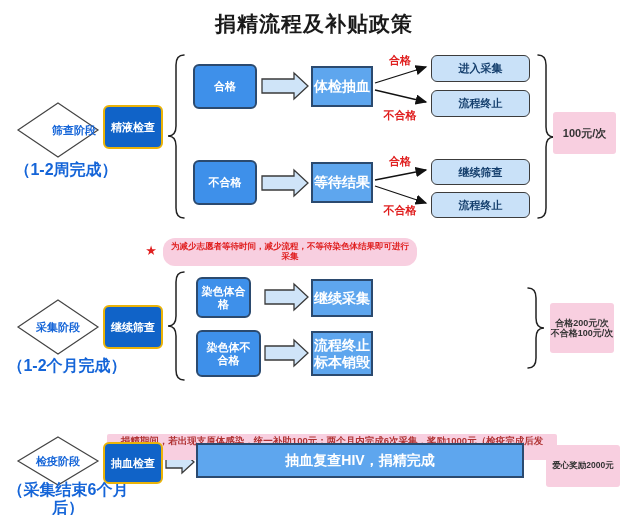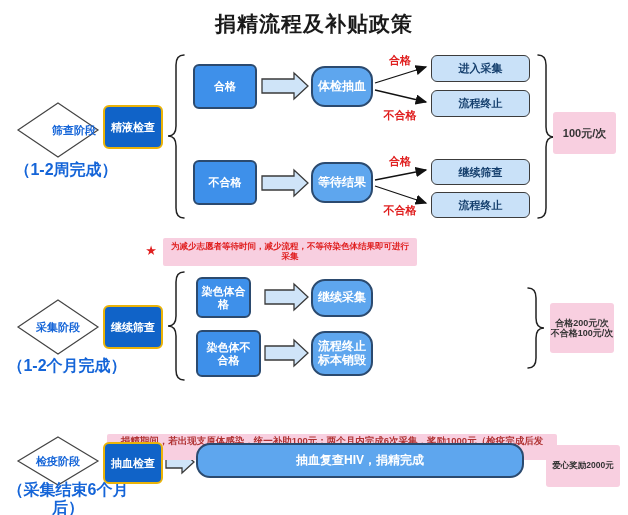--- a/index.html
+++ b/index.html
@@ -3,21 +3,21 @@
 <meta charset="utf-8">
 <style>
   html,body{margin:0;padding:0;background:#fff;}
   body{font-family:"Liberation Sans","DejaVu Sans",sans-serif;}
   #canvas{position:relative;width:628px;height:515px;background:#fff;overflow:hidden;}
   .abs{position:absolute;box-sizing:border-box;}
   .flexc{display:flex;align-items:center;justify-content:center;text-align:center;line-height:1.15;}
   #page-title{left:0;top:10px;width:628px;text-align:center;font-size:21px;font-weight:800;color:#1a1a1a;letter-spacing:1px;}
   .box-dark{background:var(--dark-blue,#1063c8);border:2px solid #eab308;border-radius:6px;color:#fff;font-weight:700;font-size:11px;}
   .box-mid{background:var(--mid-blue,#3e90ea);border:2px solid #2b4a6f;border-radius:6px;color:#fff;font-weight:700;font-size:11px;}
-  .box-light{background:var(--light-blue,#5ea6ee);border:2px solid #2b4a6f;border-radius:14px;color:#fff;font-weight:700;font-size:12px;}
+  .box-light{background:var(--light-blue,#5ea6ee);border:2px solid #2b4a6f;border-radius:0;color:#fff;font-weight:700;font-size:14px;}
   .box-pale{background:var(--pale-blue,#c9e1f8);border:1.5px solid #3c3c3c;border-radius:6px;color:#16406e;font-weight:700;font-size:11px;}
   .box-pink{background:var(--pink,#f8cfe0);border-radius:3px;color:#333;font-weight:700;font-size:11px;}
   .blue-label{color:var(--blue-text,#1565d8);font-weight:700;font-size:11px;}
   .caption{color:var(--blue-text,#1565d8);font-weight:700;font-size:16px;}
   .red-label{color:var(--red-label,#e01f1f);font-weight:700;font-size:11px;}
   .star{color:var(--red-label,#e01f1f);font-size:13px;}
   .note-box{background:var(--pink,#f8cfe0);color:var(--red-label,#e01f1f);font-weight:700;font-size:8.5px;border-radius:2px;}
   .banner-box{background:var(--pink,#f8cfe0);color:var(--banner-red,#b03333);font-weight:700;font-size:9.5px;border-radius:2px;margin-top:36px;}
   svg{position:absolute;left:0;top:0;}
 </style>
@@ -70,21 +70,21 @@
   <div class="abs flexc box-mid" style="left:193px;top:160px;width:64px;height:45px;">不合格</div>
   <div class="abs flexc box-light" style="left:311px;top:162px;width:62px;height:41px;">等待结果</div>
   <div class="abs flexc red-label" style="left:382px;top:155px;width:36px;height:13px;">合格</div>
   <div class="abs flexc red-label" style="left:378px;top:204px;width:44px;height:13px;">不合格</div>
   <div class="abs flexc box-pale" style="left:431px;top:159px;width:99px;height:26px;">继续筛查</div>
   <div class="abs flexc box-pale" style="left:431px;top:192px;width:99px;height:26px;">流程终止</div>
 
   <div class="abs flexc box-pink" style="left:553px;top:112px;width:63px;height:42px;">100元/次</div>
 
   <div class="abs flexc star" style="left:142px;top:243px;width:18px;height:16px;">★</div>
-  <div class="abs flexc note-box" style="left:163px;top:238px;width:254px;height:28px;padding:0 4px;">为减少志愿者等待时间，减少流程，不等待染色体结果即可进行采集</div>
+  <div class="abs flexc note-box" style="left:163px;top:238px;width:254px;height:28px;padding:0 4px;border-radius:12px;">为减少志愿者等待时间，减少流程，不等待染色体结果即可进行采集</div>
 
   <div class="abs flexc blue-label" style="left:18px;top:315px;width:80px;height:24px;">采集阶段</div>
   <div class="abs flexc caption" style="left:2px;top:358px;width:130px;height:16px;">（1-2个月完成）</div>
   <div class="abs flexc box-dark" style="left:103px;top:305px;width:60px;height:44px;">继续筛查</div>
 
   <div class="abs flexc box-mid" style="left:196px;top:277px;width:55px;height:41px;padding:12px 3px;">染色体合格</div>
   <div class="abs flexc box-light" style="left:311px;top:279px;width:62px;height:38px;">继续采集</div>
 
   <div class="abs flexc box-mid" style="left:196px;top:330px;width:65px;height:47px;padding:0 6px;">染色体不合格</div>
   <div class="abs flexc box-light" style="left:311px;top:331px;width:62px;height:45px;flex-direction:column;">

